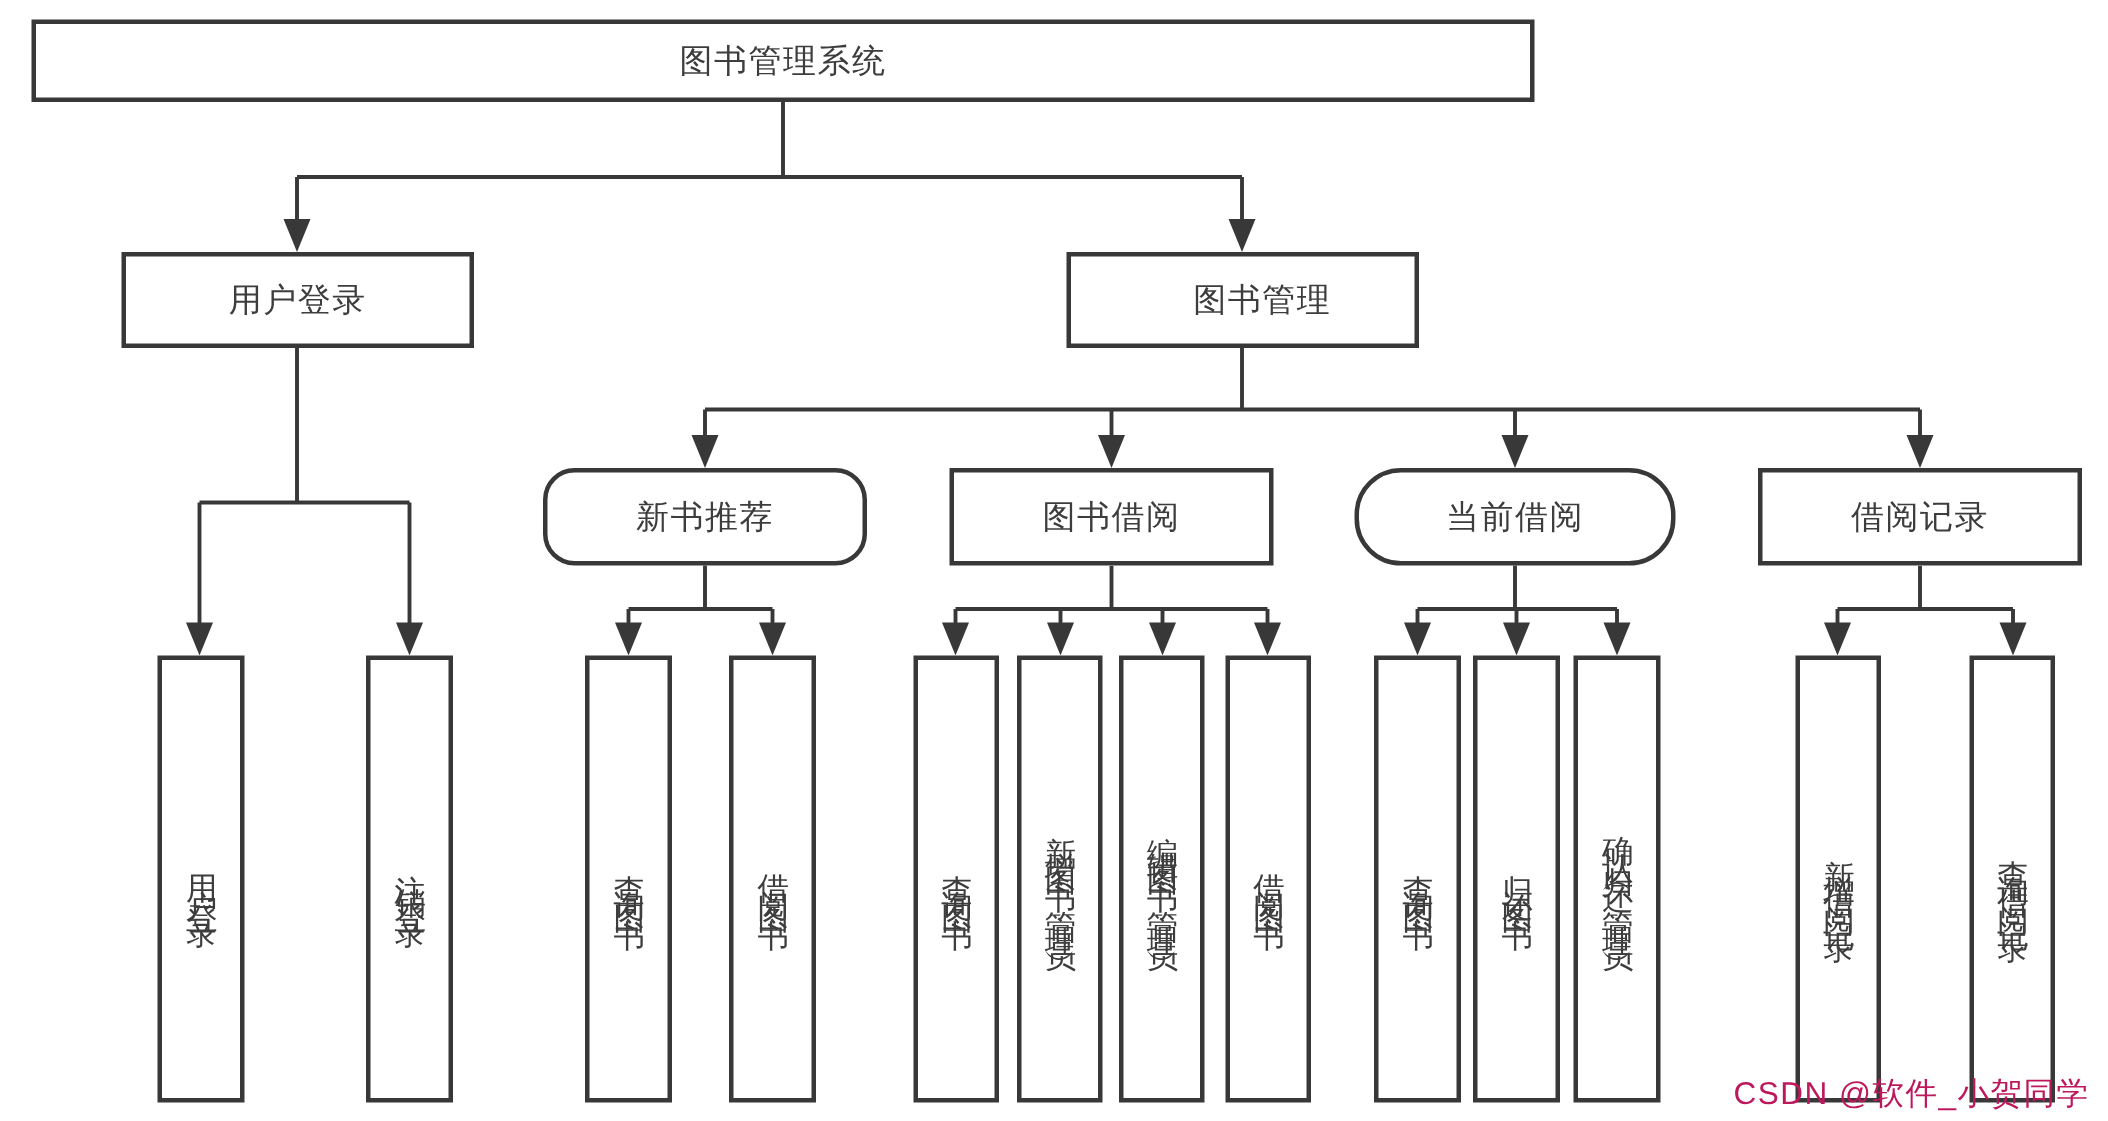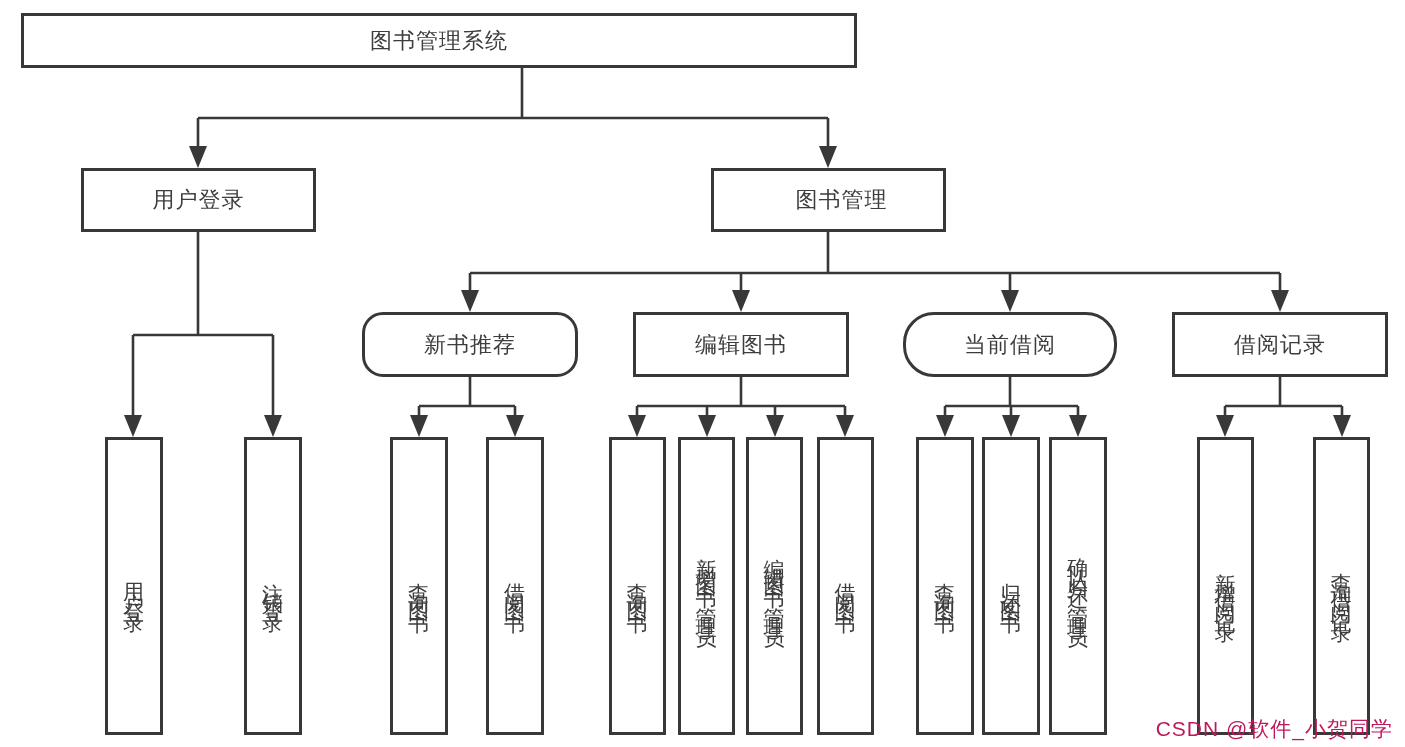--- a/index.html
+++ b/index.html
@@ -13,21 +13,21 @@
     position:absolute;box-sizing:border-box;background:#ffffff;
     border:3px solid #383838;color:#3d3d3d;z-index:2;
     display:flex;align-items:center;justify-content:center;
   }
   .h-label{font-size:22px;letter-spacing:1px;white-space:nowrap;}
   .v-node .v-label{
     writing-mode:vertical-rl;text-orientation:mixed;
     font-size:21px;letter-spacing:10px;line-height:1;white-space:nowrap;
   }
   
-  .root-box{left:21px;top:13px;width:836px;height:55px;}
+  .root-box{left:21px;top:13px;width:1002px;height:55px;}
   .l2-a{left:81px;top:168px;width:235px;height:64px;}
   .l2-b{left:711px;top:168px;width:235px;height:64px;padding-left:26px;}
   .l3{top:312px;height:65px;width:216px;}
   .l3-a{left:362px;border-radius:21px;}
   .l3-b{left:633px;}
   .l3-c{left:903px;width:214px;border-radius:31px;}
   .l3-d{left:1172px;}
   .l4{top:437px;height:298px;width:58px;}
   .l4-1{left:105px;}  .l4-2{left:244px;}
   .l4-3{left:390px;}  .l4-4{left:486px;}
@@ -116,21 +116,21 @@
     <span class="h-label">用户登录</span>
   </div>
   <div class="node l2-b">
     <span class="h-label">图书管理</span>
   </div>
 
   <div class="node l3 l3-a">
     <span class="h-label">新书推荐</span>
   </div>
   <div class="node l3 l3-b">
-    <span class="h-label">编辑图书</span>
+    <span class="h-label">图书借阅</span>
   </div>
   <div class="node l3 l3-c">
     <span class="h-label">当前借阅</span>
   </div>
   <div class="node l3 l3-d">
     <span class="h-label">借阅记录</span>
   </div>
 
   <div class="node v-node l4 l4-1">
     <span class="v-label">用户登录</span>

